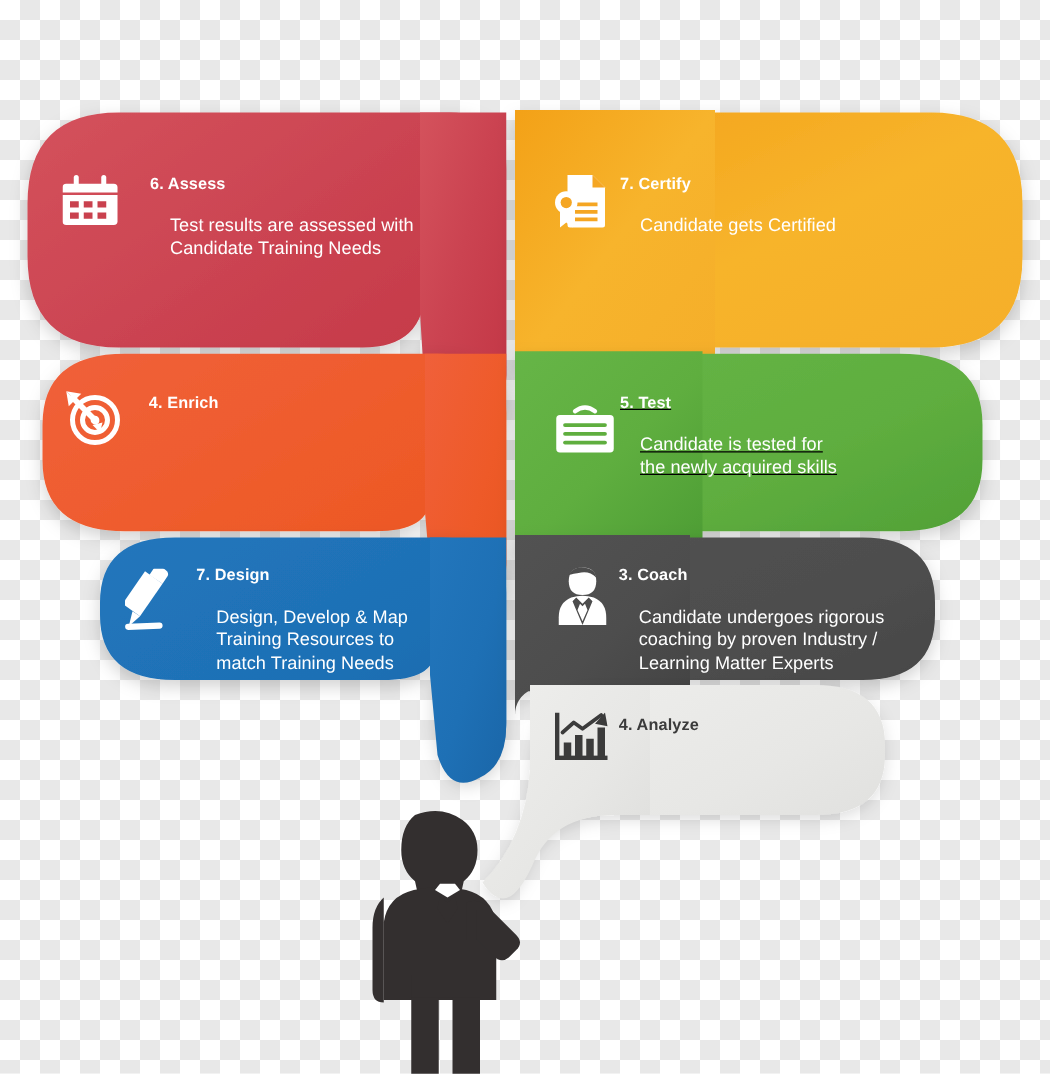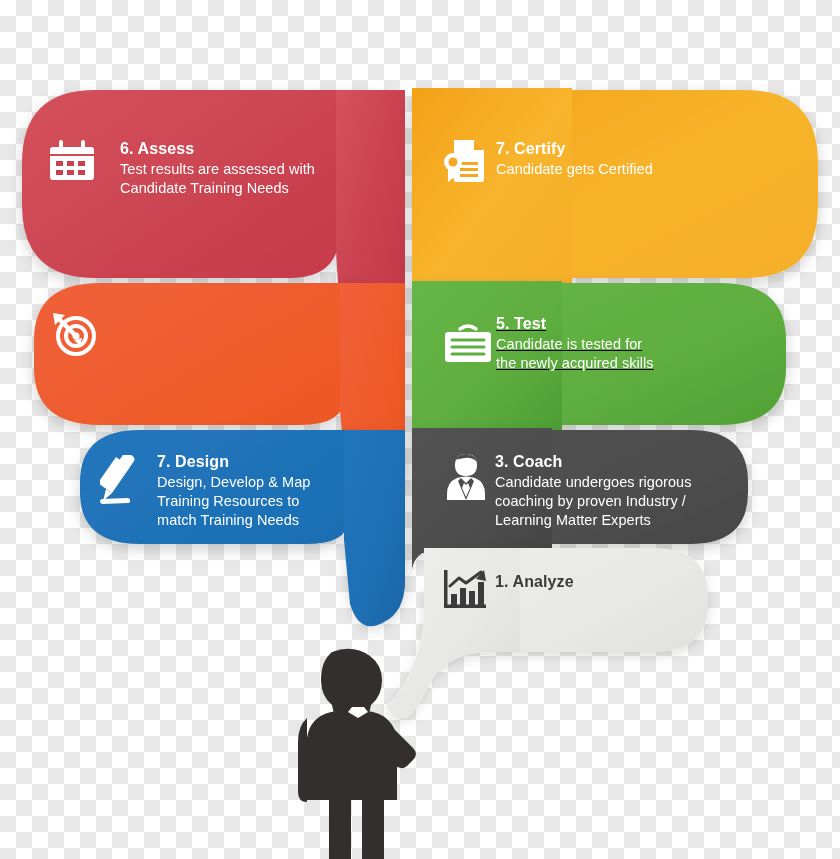--- a/index.html
+++ b/index.html
@@ -19,25 +19,25 @@
     background-size:32px 32px;
     background-position:0 0,16px 16px;
     background-color:#ffffff;
     z-index:0;
   }
   #stage{position:absolute;inset:0;z-index:1;}
   svg.layer{position:absolute;left:0;top:0;width:840px;height:859px;overflow:visible;}
 
   .panel-text{position:absolute;z-index:5;}
   .p-title{
-    font-weight:bold;font-size:16px;line-height:1.28;
+    font-weight:bold;font-size:13px;line-height:1.28;
     letter-spacing:.1px;margin:0 0 1px 0;white-space:nowrap;
   }
   .p-body{
-    font-size:14.5px;line-height:1.30;letter-spacing:.05px;margin:0;
+    font-size:14.5px;line-height:1.30;letter-spacing:.05px;margin:16px;
     white-space:pre-line;
   }
   .light .p-title,.light .p-body{color:#ffffff;}
   .dark .p-title,.dark .p-body{color:#3b3b3b;}
 
   .ico{position:absolute;z-index:6;}
 </style>
 </head>
 <body>
 
@@ -308,20 +308,21 @@
     <p class="p-body">Test results are assessed with
 Candidate Training Needs</p>
   </div>
 
   <div class="panel-text light" style="left:496px;top:139px;width:300px;">
     <p class="p-title">7. Certify</p>
     <p class="p-body">Candidate gets Certified</p>
   </div>
 
   <div class="panel-text light" style="left:119px;top:314px;width:260px;">
+    <p class="p-title">4. Enrich</p>
   </div>
 
   <div class="panel-text light" style="left:496px;top:314px;width:270px;text-decoration:underline;">
     <p class="p-title">5. Test</p>
     <p class="p-body">Candidate is tested for
 the newly acquired skills</p>
   </div>
 
   <div class="panel-text light" style="left:157px;top:452px;width:250px;">
     <p class="p-title">7. Design</p>
@@ -331,16 +332,16 @@
   </div>
 
   <div class="panel-text light" style="left:495px;top:452px;width:260px;">
     <p class="p-title">3. Coach</p>
     <p class="p-body">Candidate undergoes rigorous
 coaching by proven Industry /
 Learning Matter Experts</p>
   </div>
 
   <div class="panel-text dark" style="left:495px;top:572px;width:240px;">
-    <p class="p-title">1. Analyze</p>
+    <p class="p-title">4. Analyze</p>
   </div>
 
 </div>
 
 </body></html>

